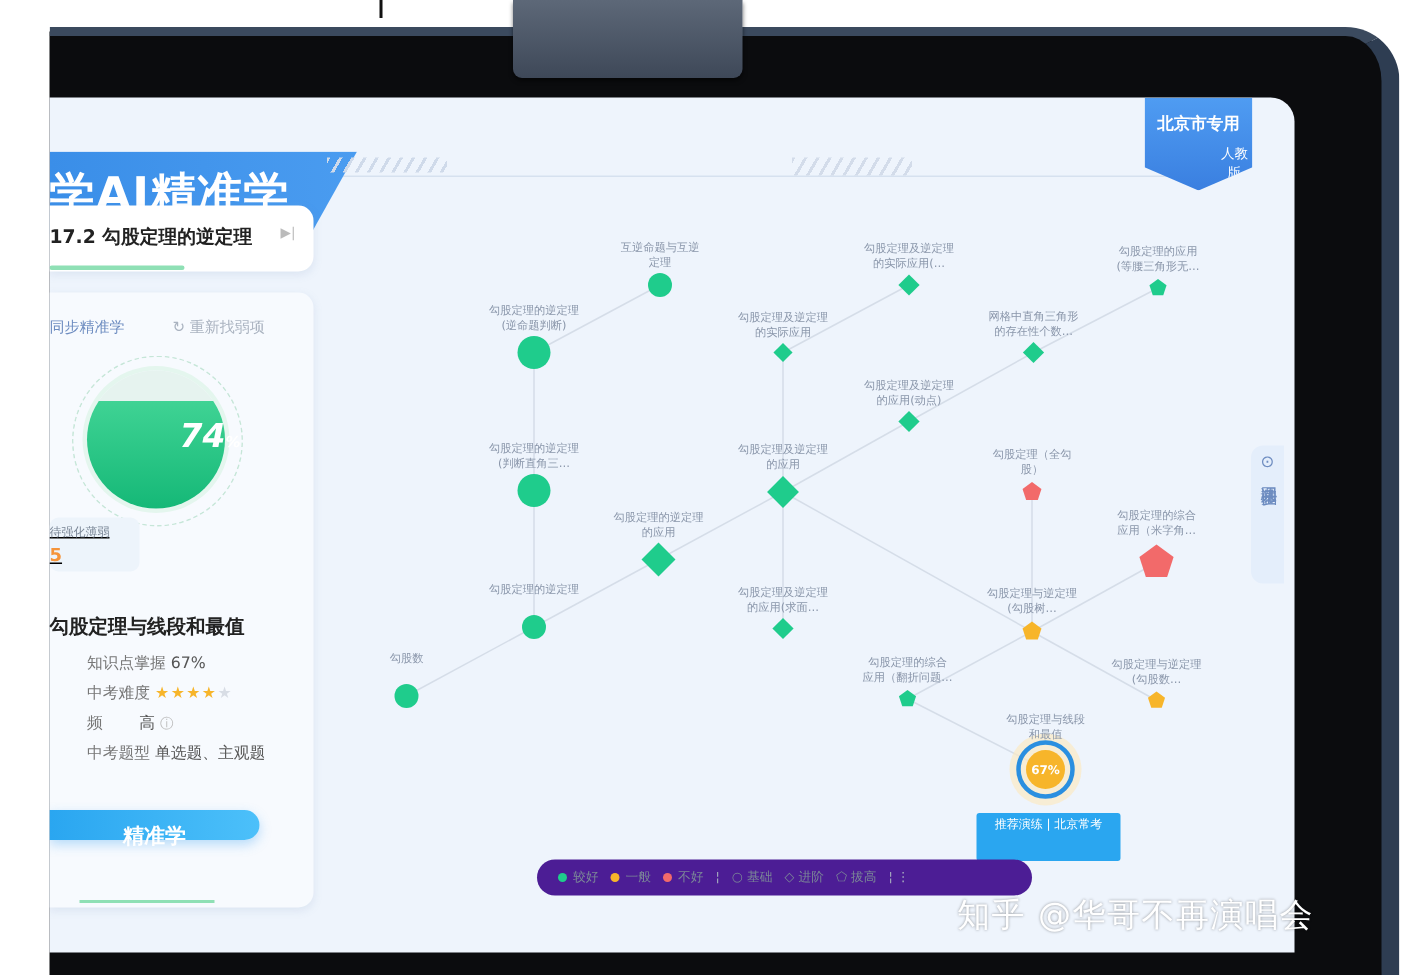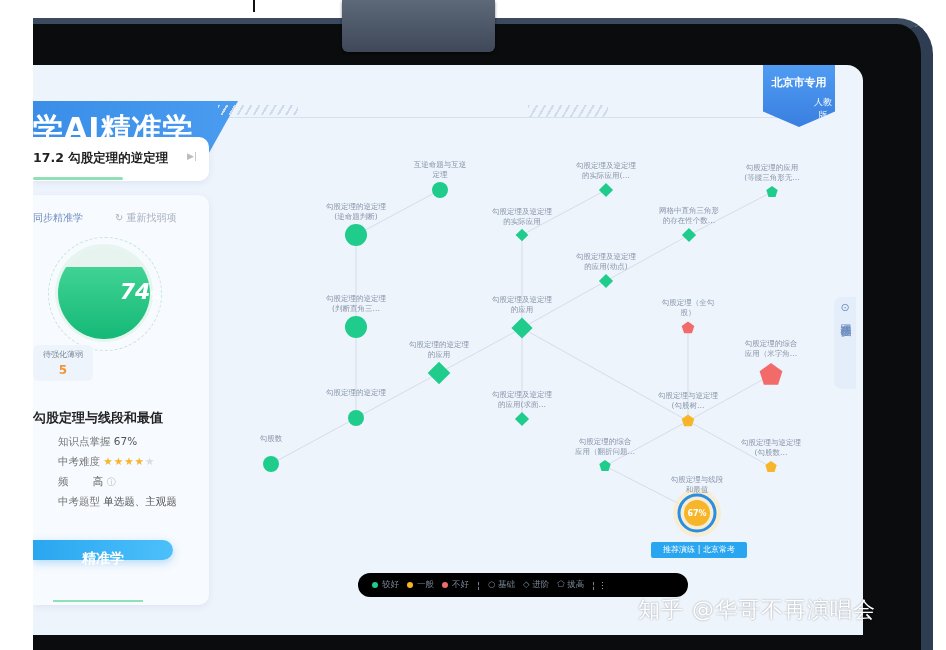--- a/index.html
+++ b/index.html
@@ -23,42 +23,42 @@
   .lesson-title{position:absolute;left:0;top:13px;font-size:12.5px;font-weight:bold;color:#222;}
   .lesson-play{position:absolute;left:154px;top:14px;font-size:9px;color:#bbb;}
   .lesson-progress{position:absolute;left:0;top:40px;width:90px;height:3px;background:#8fe0b5;border-radius:2px;}
   .panel{position:absolute;left:0;top:130px;width:176px;height:410px;background:#f7fafe;border-radius:0 10px 10px 0;box-shadow:0 2px 6px rgba(120,150,190,.15);}
   .report-label{position:absolute;left:0;top:16px;font-size:10px;color:#6d8cc0;}
   .reset-label{position:absolute;left:82px;top:16px;font-size:10px;color:#aab3c0;}
   .gauge-ring{position:absolute;left:15px;top:42px;width:112px;height:112px;border-radius:50%;border:1px dashed #c6e6d8;}
   .gauge{position:absolute;left:25px;top:52px;width:92px;height:92px;border-radius:50%;background:linear-gradient(#e6f3ef 0 22%,#3fd394 22%,#15b877);box-shadow:0 0 0 3px #e4f6ee;}
   .gauge-val{position:absolute;left:0;top:32px;width:100%;text-align:center;font-size:22px;font-weight:bold;color:#fff;font-style:italic;margin-left:36px;}
   .gauge-val small{font-size:10px;}
-  .stat-box{position:absolute;top:150px;height:36px;background:#edf4fb;border-radius:6px;text-align:center;}
+  .stat-box{position:absolute;top:150px;height:36px;background:#edf4fb;border-radius:6px;text-decoration:underline;}
   .stat-box.a{left:0;width:60px;}
   .stat-box.b{left:78px;width:70px;}
   .stat-label{font-size:8px;color:#7b8797;margin-top:4px;}
   .stat-val{font-size:12px;font-weight:bold;margin-top:3px;}
   .kp-title{position:absolute;left:0;top:214px;font-size:13px;font-weight:bold;color:#222;}
   .kp-row{position:absolute;left:0;font-size:10.5px;color:#555;margin-left:25px;}
   .kp-row .k{color:#777;}
   .stars{color:#f7b52a;letter-spacing:1px;}
   .stars .off{color:#d8dde5;}
   .btn-precise{position:absolute;left:0;top:345px;width:140px;height:20px;background:linear-gradient(90deg,#2aa6f0,#4cc0fa);border-radius:0 18px 18px 0;color:#fff;font-size:14px;font-weight:bold;text-align:center;line-height:36px;box-shadow:0 3px 8px rgba(60,160,240,.35);}
   .panel-bottom-line{position:absolute;left:20px;top:405px;width:90px;height:2px;background:#8fe0b5;}
   .side-tab{position:absolute;left:801px;top:232px;width:22px;height:92px;background:#e4eefb;border-radius:8px 0 0 8px;color:#6d8cc0;font-size:11px;text-align:center;}
   .side-tab .ico{margin-top:4px;font-size:11px;}
   .side-tab .txt{writing-mode:vertical-rl;margin:2px auto 0;font-size:11px;line-height:18px;}
   .graph{position:absolute;left:0;top:0;width:830px;height:570px;}
   .node-label{position:absolute;font-size:7.5px;color:#8a96aa;text-align:center;line-height:10px;white-space:nowrap;transform:translateX(-50%);}
-  .legend{position:absolute;left:325px;top:508px;width:330px;height:24px;background:#000000;border-radius:12px;font-size:8.5px;color:#7b8797;display:flex;align-items:center;gap:8px;padding-left:14px;box-sizing:border-box;}
+  .legend{position:absolute;left:325px;top:508px;width:330px;height:24px;background:#4c1d95;border-radius:12px;font-size:8.5px;color:#7b8797;display:flex;align-items:center;gap:8px;padding-left:14px;box-sizing:border-box;}
   .legend .dot{display:inline-block;width:6px;height:6px;border-radius:50%;margin-right:4px;vertical-align:middle;}
   .legend .sep{color:#aab3c0;}
   .watermark{position:absolute;left:638px;top:595px;font-size:22px;color:#ffffff;text-shadow:0 0 2px rgba(0,0,0,.4);letter-spacing:1px;}
-  .target-tag{position:absolute;left:618px;top:477px;width:96px;height:16px;background:#2aa6f0;color:#fff;font-size:8px;line-height:16px;text-align:center;border-radius:2px;}
+  .target-tag{position:absolute;left:618px;top:477px;width:96px;height:32px;background:#2aa6f0;color:#fff;font-size:8px;line-height:16px;text-align:center;border-radius:2px;}
 </style>
 </head>
 <body>
 
 <div class="cable"></div>
 <div class="bezel"></div>
 <div class="camera"></div>
 
 <div class="screen">
   <div class="top-line"></div>

